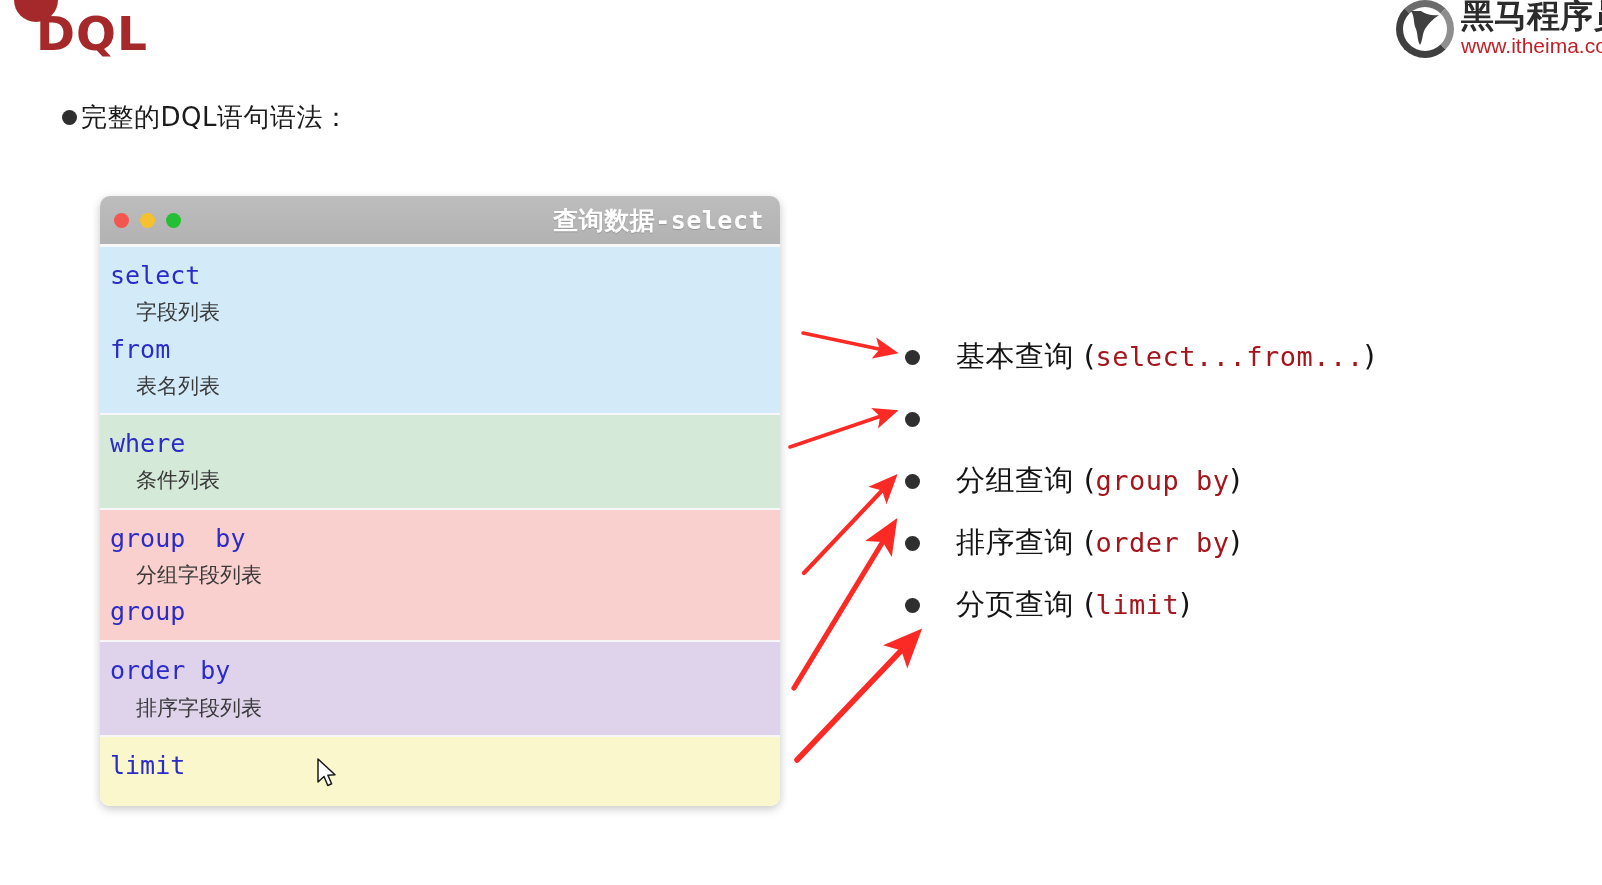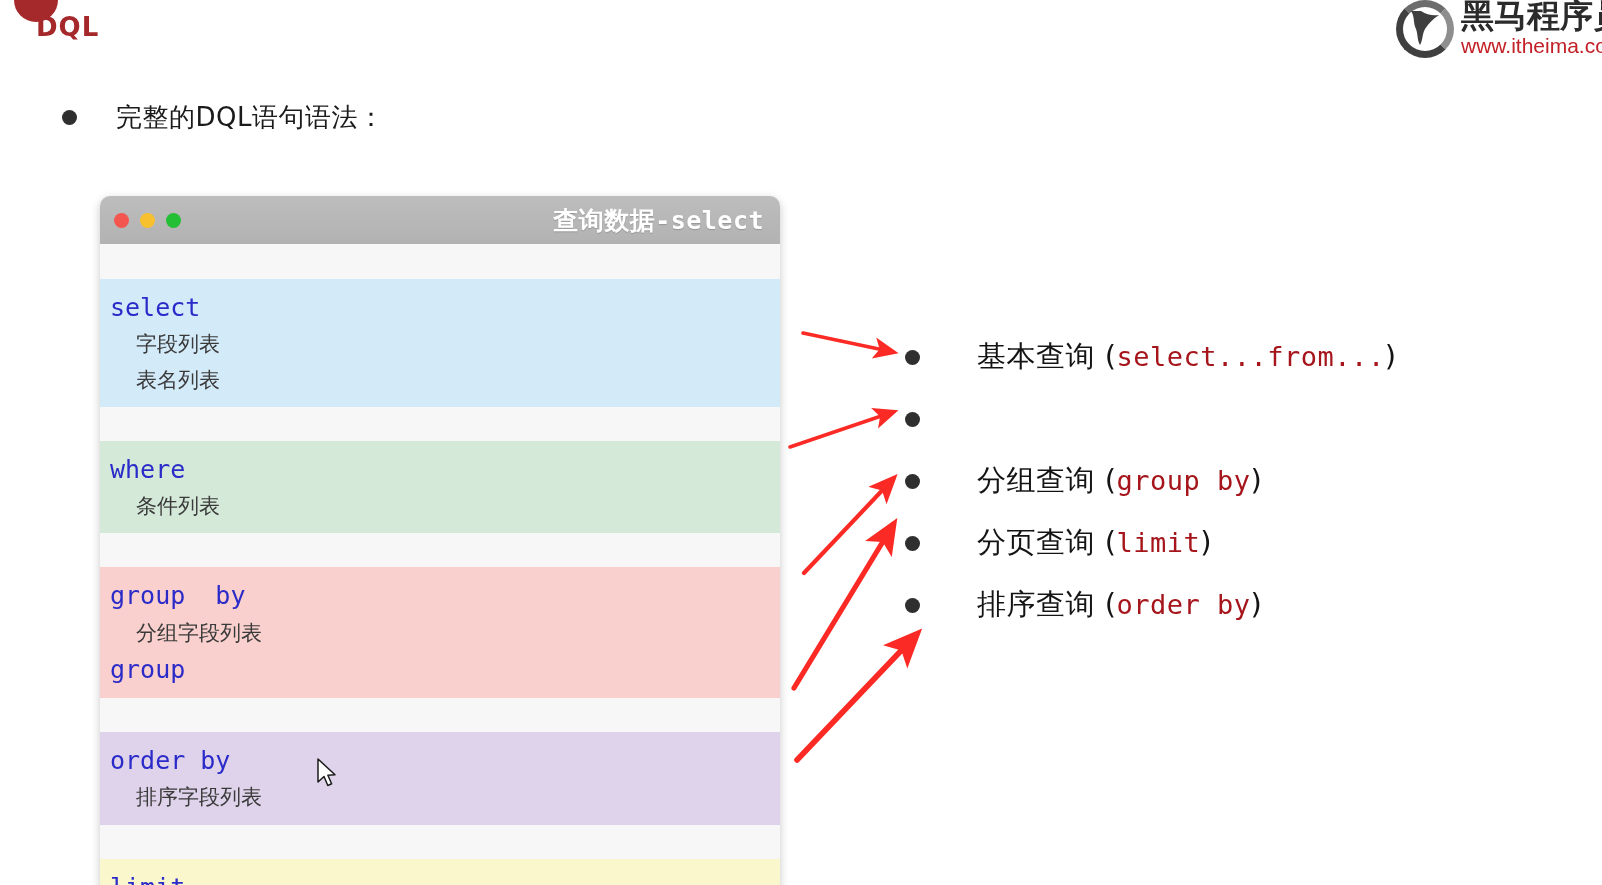--- a/index.html
+++ b/index.html
@@ -23,22 +23,22 @@
     left: 14px;
     top: -22px;
     width: 44px;
     height: 44px;
     border-radius: 50%;
     background: #a5282a;
   }
   .brand-title {
     position: absolute;
     left: 36px;
-    top: 12px;
-    font-size: 26px;
+    top: 6px;
+    font-size: 47px;
     font-weight: bold;
     font-family: "DejaVu Sans", sans-serif;
     color: #a5282a;
     letter-spacing: 1px;
   }
 
   .logo-wrap {
     position: absolute;
     right: -24px;
     top: -2px;
@@ -91,21 +91,21 @@
     white-space: nowrap;
   }
 
   
   .intro {
     position: absolute;
     left: 62px;
     top: 100px;
     display: flex;
     align-items: center;
-    gap: 39px;
+    gap: 4px;
   }
   .intro .dot {
     width: 15px;
     height: 15px;
     border-radius: 50%;
     background: #2f2f2f;
     flex: 0 0 auto;
   }
   .intro .txt {
     font-size: 26px;
@@ -146,21 +146,20 @@
     font-family: "DejaVu Sans Mono", monospace;
     letter-spacing: 0.5px;
     text-shadow: 0 1px 1px rgba(0,0,0,0.18);
   }
 
   .code-body { padding-top: 3px; background: #f7f7f7; }
 
   .band {
     padding: 9px 0 10px 0;
     border-bottom: 2px solid #f7f7f7;
-    margin-top: 32px;
   }
   .band:last-child { border-bottom: none; padding-bottom: 22px; }
   .kw {
     font-family: "DejaVu Sans Mono", monospace;
     font-size: 25px;
     color: #2b2bc9;
     padding: 4px 0 3px 10px;
     white-space: pre;
     line-height: 1.25;
   }
@@ -174,21 +173,21 @@
 
   
   .points {
     position: absolute;
     left: 905px;
     top: 326px;
   }
   .point {
     display: flex;
     align-items: center;
-    gap: 57px;
+    gap: 36px;
     height: 62px;
   }
   .point .dot {
     width: 15px;
     height: 15px;
     border-radius: 50%;
     background: #2f2f2f;
     flex: 0 0 auto;
   }
   .point .label {
@@ -254,20 +253,21 @@
         <span class="light red"></span>
         <span class="light yellow"></span>
         <span class="light green"></span>
       </div>
       <div class="win-title">查询数据-select</div>
     </div>
     <div class="code-body" id="code-body">
         <div class="band" style="background: rgb(211, 234, 248);">
           <div class="kw">select</div>
           <div class="ph">字段列表</div>
+          <div class="kw">from</div>
           <div class="ph">表名列表</div>
         </div>
         <div class="band" style="background: rgb(212, 233, 216);">
           <div class="kw">where</div>
           <div class="ph">条件列表</div>
         </div>
         <div class="band" style="background: rgb(249, 208, 205);">
           <div class="kw">group  by</div>
           <div class="ph">分组字段列表</div>
           <div class="kw">group</div>
@@ -289,25 +289,25 @@
       </div>
       <div class="point">
         <span class="dot"></span>
       </div>
       <div class="point">
         <span class="dot"></span>
         <span class="label"><span>分组查询</span><span class="paren"> (</span><span class="sql">group by</span><span class="paren">)</span></span>
       </div>
       <div class="point">
         <span class="dot"></span>
+        <span class="label"><span>排序查询</span><span class="paren"> (</span><span class="sql">order by</span><span class="paren">)</span></span>
+      </div>
+      <div class="point">
+        <span class="dot"></span>
         <span class="label"><span>分页查询</span><span class="paren"> (</span><span class="sql">limit</span><span class="paren">)</span></span>
-      </div>
-      <div class="point">
-        <span class="dot"></span>
-        <span class="label"><span>排序查询</span><span class="paren"> (</span><span class="sql">order by</span><span class="paren">)</span></span>
       </div>
     </div>
 
   <svg class="arrows" viewBox="0 0 1602 885" xmlns="http://www.w3.org/2000/svg">
     <defs>
       <marker id="ah" markerWidth="7" markerHeight="7" refX="5.4" refY="3" orient="auto">
         <path d="M0,0 L7,3 L0,6 L1.6,3 Z" fill="#fb2a25"></path>
       </marker>
     </defs>
     <g stroke="#fb2a25" fill="none" marker-end="url(#ah)" stroke-linecap="round">

